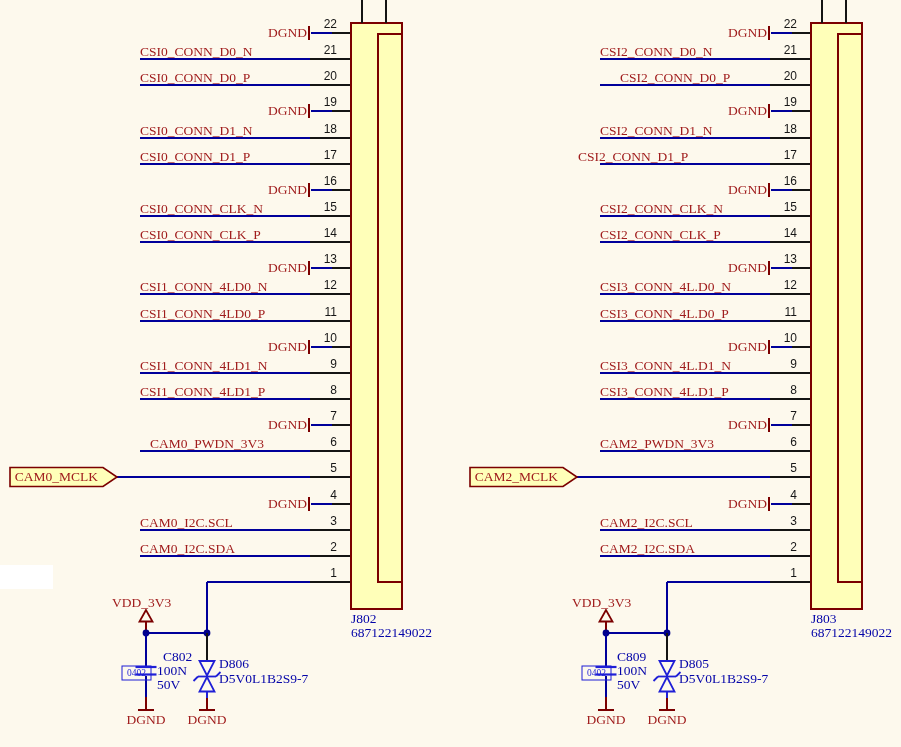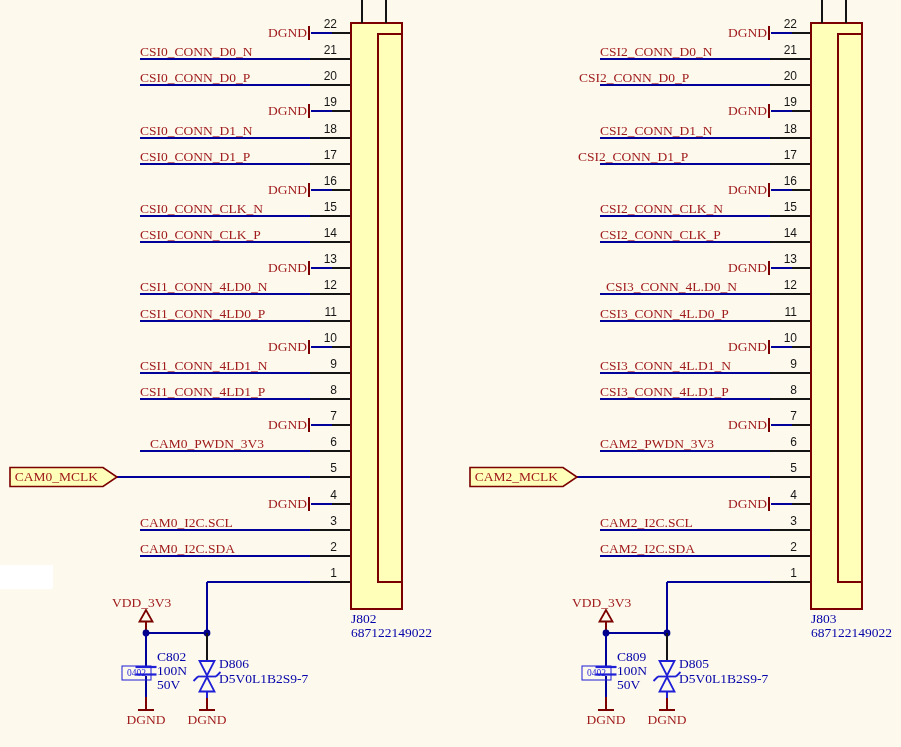--- a/index.html
+++ b/index.html
@@ -152,41 +152,41 @@
           <line x1="116" y1="86.5" x2="120.5" y2="82" stroke="#1F1FD6" stroke-width="1.8"></line>
           <line x1="107" y1="101.5" x2="107" y2="108" stroke="#1F1FD6" stroke-width="2"></line>
         </g>
         <g>
           <line x1="107" y1="108" x2="107" y2="119" stroke="#7B0000" stroke-width="2"></line>
           <line x1="99" y1="120" x2="115" y2="120" stroke="#7B0000" stroke-width="2"></line>
         </g>
       </svg>
       <span class="t net" style="left: 112px; top: 595px;">VDD_3V3</span>
       <span class="t small center" style="left: 122px; top: 668px; width: 29px;">0402</span>
-      <span class="t blue" style="left: 157px; top: 649px; text-align: center;">C802</span>
+      <span class="t blue" style="left: 163px; top: 649px; text-align: center;">C802</span>
       <span class="t blue" style="left: 157px; top: 663px;">100N</span>
       <span class="t blue" style="left: 157px; top: 677px;">50V</span>
       <span class="t blue" style="left: 219px; top: 656px;">D806</span>
       <span class="t blue" style="left: 219px; top: 671px;">D5V0L1B2S9-7</span>
       <span class="t net center" style="left: 122px; top: 712px; width: 48px;">DGND</span>
       <span class="t net center" style="left: 183px; top: 712px; width: 48px;">DGND</span>
     </div>
     <div style="position: absolute; left: 0px; top: 0px;">
       <div style="position: absolute; left: 771px; top: 32px; width: 21px; height: 2px; background: rgb(0, 0, 155);"></div>
       <div style="position: absolute; left: 792px; top: 32px; width: 19px; height: 2px; background: rgb(20, 20, 20);"></div>
       <div style="position: absolute; left: 768px; top: 26px; width: 2px; height: 14px; background: rgb(123, 0, 0);"></div>
       <span class="t net right" style="left: 717px; top: 25px; width: 50px;">DGND</span>
       <span class="t num right" style="left: 765px; top: 17px; width: 32px;">22</span>
       <div style="position: absolute; left: 600px; top: 58px; width: 171px; height: 2px; background: rgb(0, 0, 155);"></div>
       <div style="position: absolute; left: 770px; top: 58px; width: 41px; height: 2px; background: rgb(20, 20, 20);"></div>
       <span class="t net" style="left: 600px; top: 44px;">CSI2_CONN_D0_N</span>
       <span class="t num right" style="left: 765px; top: 43px; width: 32px;">21</span>
       <div style="position: absolute; left: 600px; top: 84px; width: 171px; height: 2px; background: rgb(0, 0, 155);"></div>
       <div style="position: absolute; left: 770px; top: 84px; width: 41px; height: 2px; background: rgb(20, 20, 20);"></div>
-      <span class="t net" style="left: 579px; top: 70px;">CSI2_CONN_D0_P</span>
+      <span class="t net" style="left: 620px; top: 70px;">CSI2_CONN_D0_P</span>
       <span class="t num right" style="left: 765px; top: 69px; width: 32px;">20</span>
       <div style="position: absolute; left: 771px; top: 110px; width: 21px; height: 2px; background: rgb(0, 0, 155);"></div>
       <div style="position: absolute; left: 792px; top: 110px; width: 19px; height: 2px; background: rgb(20, 20, 20);"></div>
       <div style="position: absolute; left: 768px; top: 104px; width: 2px; height: 14px; background: rgb(123, 0, 0);"></div>
       <span class="t net right" style="left: 717px; top: 103px; width: 50px;">DGND</span>
       <span class="t num right" style="left: 765px; top: 95px; width: 32px;">19</span>
       <div style="position: absolute; left: 600px; top: 137px; width: 171px; height: 2px; background: rgb(0, 0, 155);"></div>
       <div style="position: absolute; left: 770px; top: 137px; width: 41px; height: 2px; background: rgb(20, 20, 20);"></div>
       <span class="t net" style="left: 600px; top: 123px;">CSI2_CONN_D1_N</span>
       <span class="t num right" style="left: 765px; top: 122px; width: 32px;">18</span>
@@ -207,21 +207,21 @@
       <div style="position: absolute; left: 770px; top: 241px; width: 41px; height: 2px; background: rgb(20, 20, 20);"></div>
       <span class="t net" style="left: 600px; top: 227px;">CSI2_CONN_CLK_P</span>
       <span class="t num right" style="left: 765px; top: 226px; width: 32px;">14</span>
       <div style="position: absolute; left: 771px; top: 267px; width: 21px; height: 2px; background: rgb(0, 0, 155);"></div>
       <div style="position: absolute; left: 792px; top: 267px; width: 19px; height: 2px; background: rgb(20, 20, 20);"></div>
       <div style="position: absolute; left: 768px; top: 261px; width: 2px; height: 14px; background: rgb(123, 0, 0);"></div>
       <span class="t net right" style="left: 717px; top: 260px; width: 50px;">DGND</span>
       <span class="t num right" style="left: 765px; top: 252px; width: 32px;">13</span>
       <div style="position: absolute; left: 600px; top: 293px; width: 171px; height: 2px; background: rgb(0, 0, 155);"></div>
       <div style="position: absolute; left: 770px; top: 293px; width: 41px; height: 2px; background: rgb(20, 20, 20);"></div>
-      <span class="t net" style="left: 600px; top: 279px; margin-left: 6px;">CSI3_CONN_4L.D0_N</span>
+      <span class="t net" style="left: 600px; top: 279px;">CSI3_CONN_4L.D0_N</span>
       <span class="t num right" style="left: 765px; top: 278px; width: 32px;">12</span>
       <div style="position: absolute; left: 600px; top: 320px; width: 171px; height: 2px; background: rgb(0, 0, 155);"></div>
       <div style="position: absolute; left: 770px; top: 320px; width: 41px; height: 2px; background: rgb(20, 20, 20);"></div>
       <span class="t net" style="left: 600px; top: 306px;">CSI3_CONN_4L.D0_P</span>
       <span class="t num right" style="left: 765px; top: 305px; width: 32px;">11</span>
       <div style="position: absolute; left: 771px; top: 346px; width: 21px; height: 2px; background: rgb(0, 0, 155);"></div>
       <div style="position: absolute; left: 792px; top: 346px; width: 19px; height: 2px; background: rgb(20, 20, 20);"></div>
       <div style="position: absolute; left: 768px; top: 340px; width: 2px; height: 14px; background: rgb(123, 0, 0);"></div>
       <span class="t net right" style="left: 717px; top: 339px; width: 50px;">DGND</span>
       <span class="t num right" style="left: 765px; top: 331px; width: 32px;">10</span>

